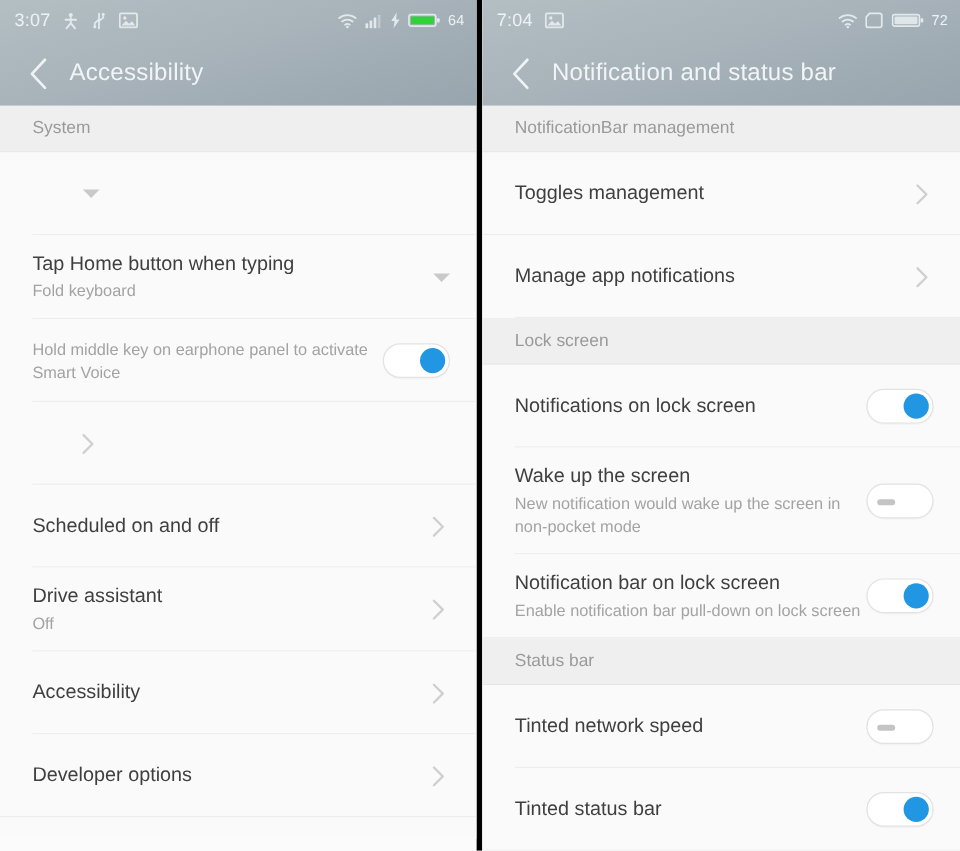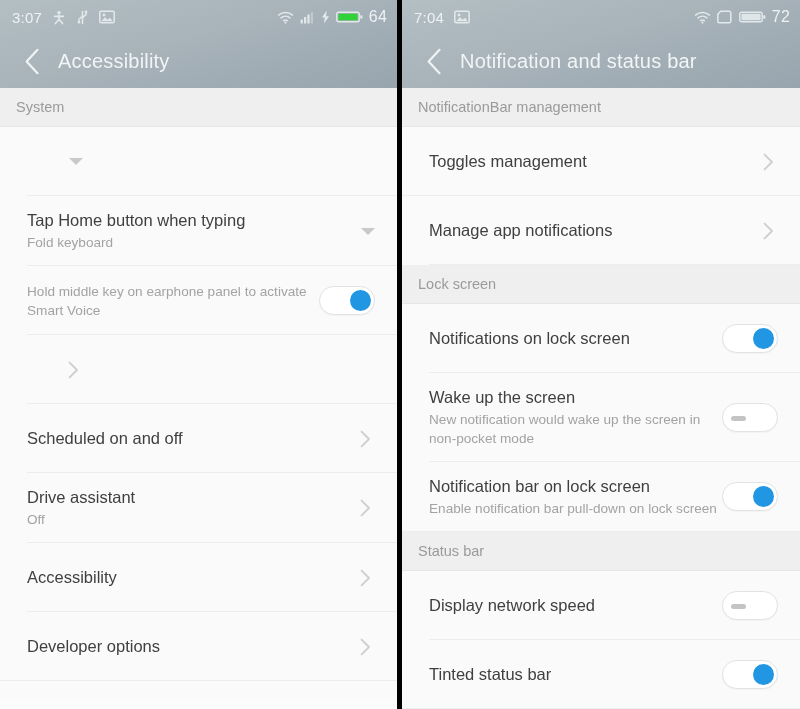--- a/index.html
+++ b/index.html
@@ -35,21 +35,21 @@
     height: 34px;
     display: flex; align-items: center;
     padding: 0 10px 0 12px;
     font-size: 14.5px;
     letter-spacing: .2px;
     color: #e9eef0;
   }
   .sb-left { display: flex; align-items: center; gap: 10px; }
   .sb-right { display: flex; align-items: center; gap: 6px; margin-left: auto; }
   .sb-time { font-size: 15px; color: #eef2f4; }
-  .sb-num { font-size: 16px; color: #eef2f4; }
+  .sb-num { font-size: 12px; color: #eef2f4; }
 
   .ico { display: inline-flex; align-items: center; justify-content: center; }
   .ico svg { display: block; }
 
   .titlebar {
     height: 54px;
     display: flex; align-items: center;
     padding-left: 18px;
   }
   .back-chevron {
@@ -67,21 +67,21 @@
   }
 
   
   .list { background: #fafafa; }
   .section-head {
     background: #efefef;
     color: #9a9a9a;
     font-size: 14.5px;
     height: 39px;
     display: flex; align-items: center;
-    padding-left: 16px;
+    padding-left: 27px;
     border-bottom: 1px solid #e6e6e6;
   }
   .row {
     position: relative;
     display: flex; align-items: center;
     padding: 0 22px 0 27px;
     background: #fafafa;
     min-height: 69px;
   }
   .row .texts { flex: 1 1 auto; padding: 13px 0; min-width: 0; }
@@ -410,21 +410,21 @@
           <div class="r-ctl">
             <div class="toggle on">
               <span class="knob"></span>
             </div>
           </div>
           <div class="sep"></div>
         </div>
         <div class="section-head">Status bar</div>
         <div class="row">
           <div class="texts">
-            <div class="r-title">Display network speed</div>
+            <div class="r-title">Tinted network speed</div>
           </div>
           <div class="r-ctl">
             <div class="toggle off">
               <span class="knob"></span>
             </div>
           </div>
           <div class="sep"></div>
         </div>
         <div class="row last">
           <div class="texts">

